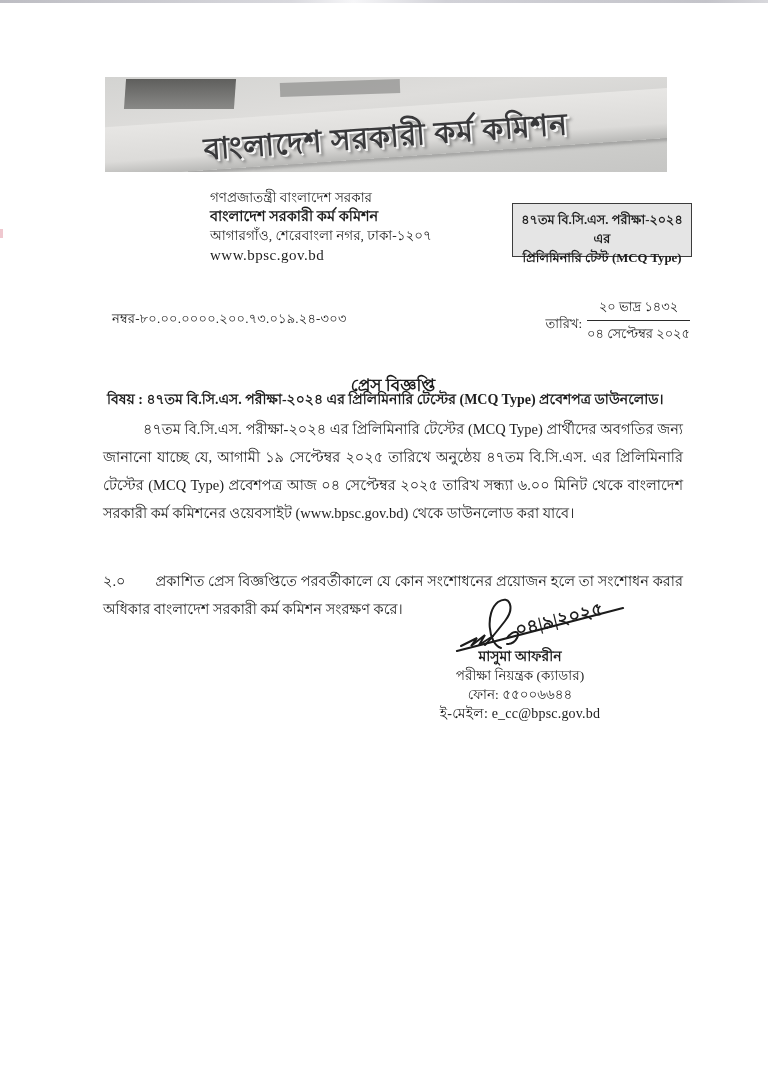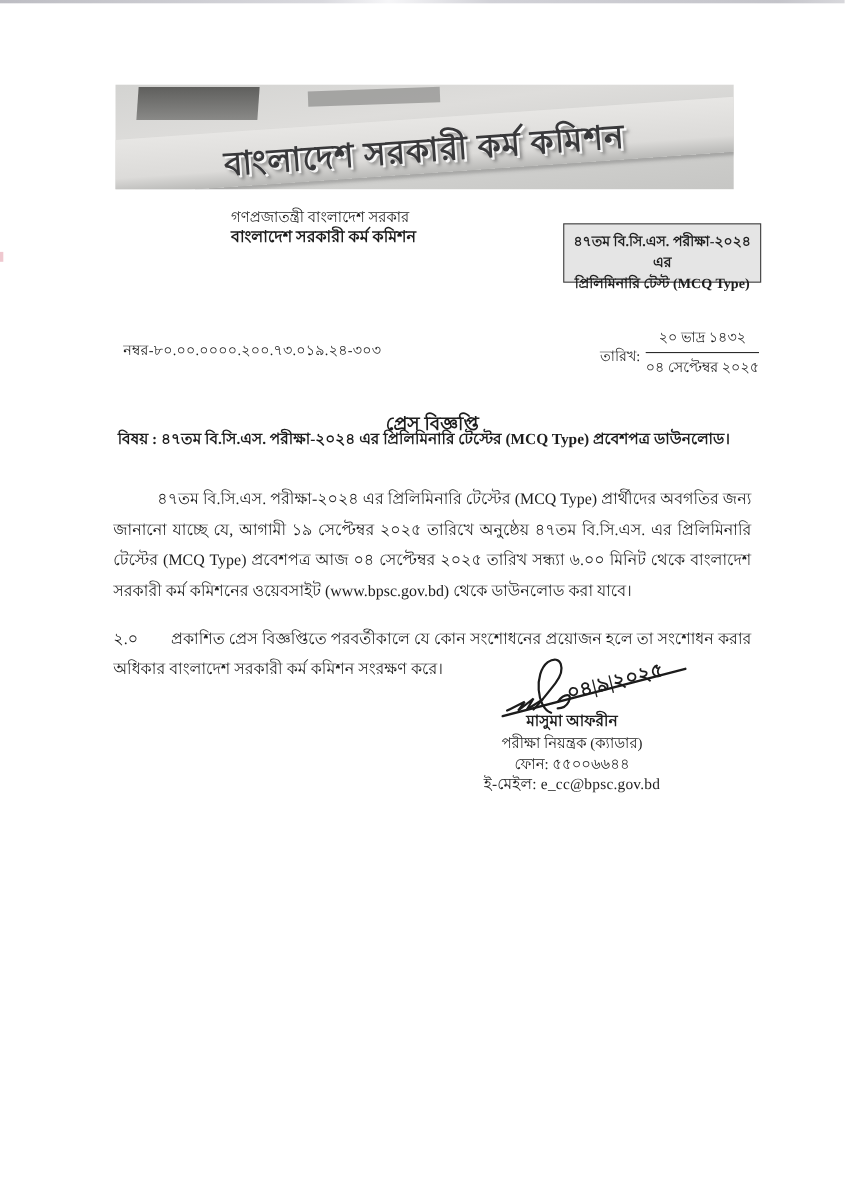--- a/index.html
+++ b/index.html
@@ -49,21 +49,21 @@
   .fraction-top { display:block; font-size:13px; padding:0 8px 2px 8px; border-bottom:1.3px solid #2b2b2b; }
   .fraction-bottom { display:block; font-size:13px; padding-top:3px; }
 
   
   .press-title { position:absolute; left:103px; top:356px; width:580px; text-align:center;
                  font-weight:bold; font-size:17px;margin-top:16px; }
   .subject-line { position:absolute; left:107px; top:388px; width:576px;
                   font-weight:bold; font-size:14px; }
 
   
-  .para1 { position:absolute; left:103px; top:440px; width:580px; font-size:14.5px;
+  .para1 { position:absolute; left:103px; top:415px; width:580px; font-size:14.5px;
            line-height:28px; text-align:justify; text-indent:40px; }
   .para2 { position:absolute; left:103px; top:567px; width:580px; font-size:14.5px;
            line-height:28px; text-align:justify; }
   .para2-num { padding-right:30px; }
 
   
   .sig-block { position:absolute; left:395px; top:594px; width:250px; text-align:center; }
   .sig-svg { display:block; margin:0 auto 0 60px; }
   .sig-name { font-weight:bold; font-size:14px; line-height:18px; margin-top:-6px; }
   .sig-designation { font-size:13.5px; line-height:19px; }
@@ -81,20 +81,22 @@
   <div class="photo">
     <div class="photo-window"></div>
     <div class="photo-window2"></div>
     <div class="photo-band"></div>
     <div class="photo-text">বাংলাদেশ সরকারী কর্ম কমিশন</div>
   </div>
 
   <div class="org">
     <div class="org-line1">গণপ্রজাতন্ত্রী বাংলাদেশ সরকার</div>
     <div class="org-line2">বাংলাদেশ সরকারী কর্ম কমিশন</div>
+    <div class="org-line3">আগারগাঁও, শেরেবাংলা নগর, ঢাকা-১২০৭</div>
+    <div class="org-line4">www.bpsc.gov.bd</div>
   </div>
 
   <div class="exam-box">
     <div>৪৭তম বি.সি.এস. পরীক্ষা-২০২৪ এর</div>
     <div>প্রিলিমিনারি টেস্ট (MCQ Type)</div>
   </div>
 
   <div class="memo-row">
     <div class="memo-number">নম্বর-৮০.০০.০০০০.২০০.৭৩.০১৯.২৪-৩০৩</div>
     <div class="date-wrap">

